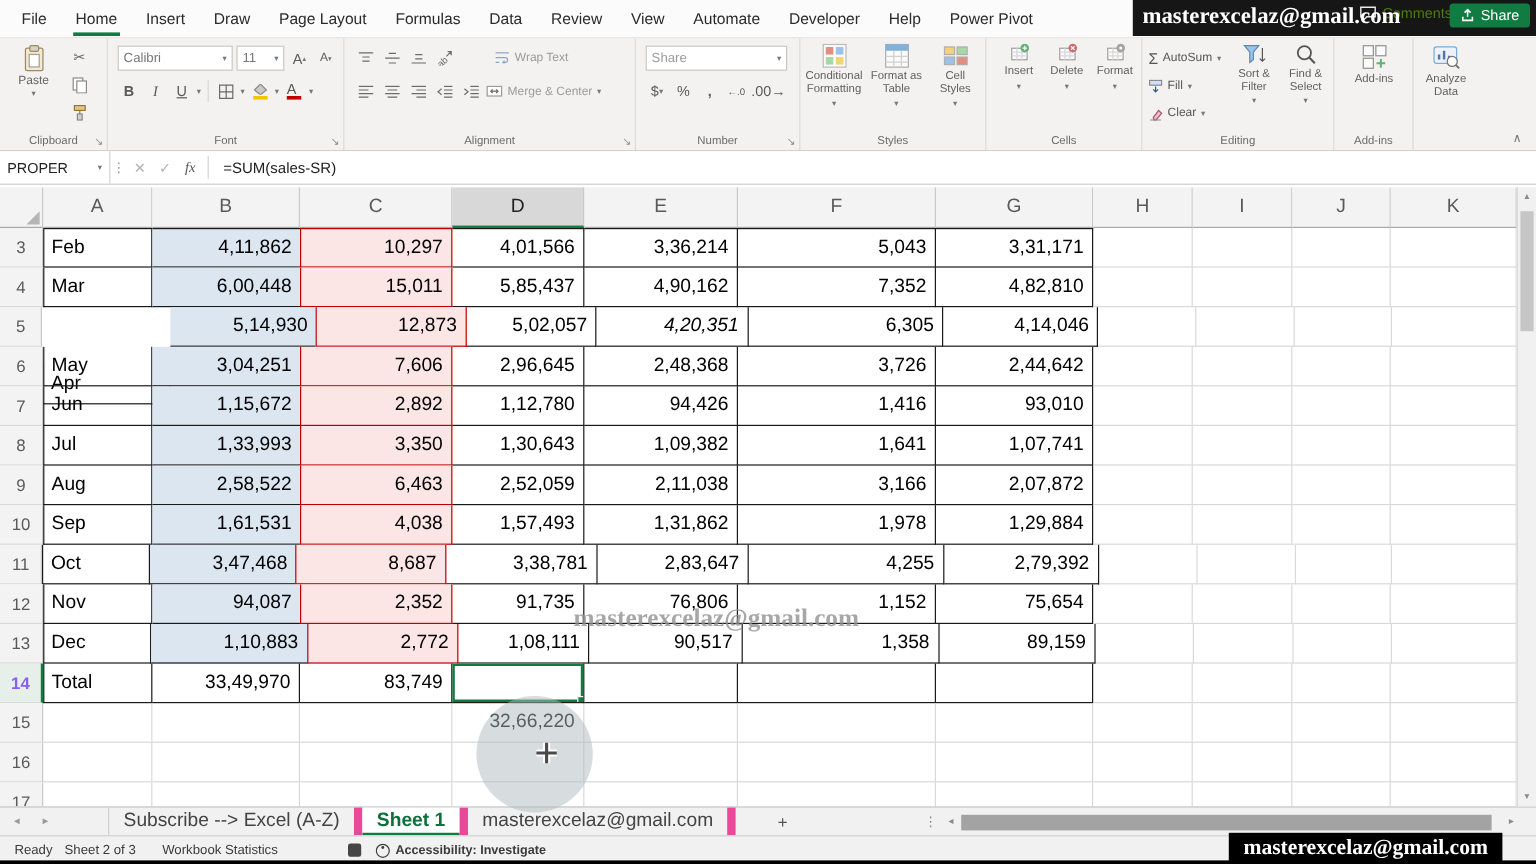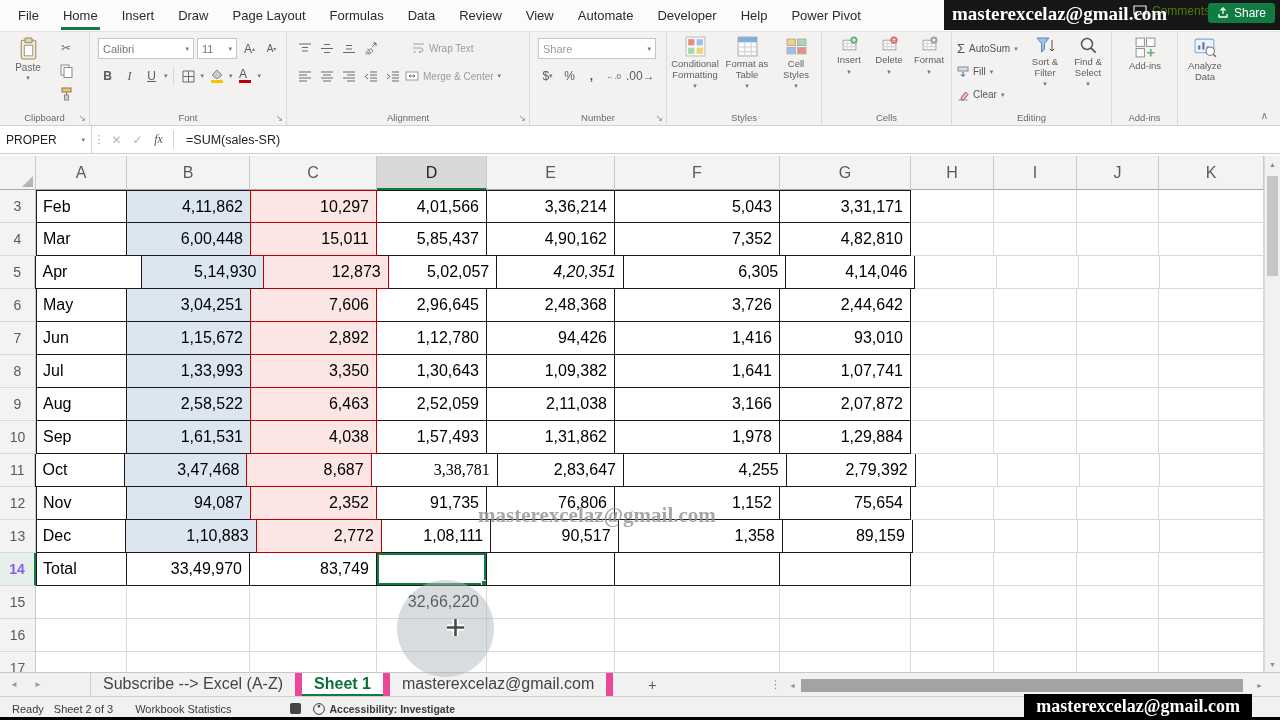--- a/index.html
+++ b/index.html
@@ -542,21 +542,21 @@
           <div class="cell tbl" style="width: 128px;">4,90,162</div>
           <div class="cell tbl" style="width: 165px;">7,352</div>
           <div class="cell tbl" style="width: 131px;">4,82,810</div>
           <div class="cell" style="width: 83px;"></div>
           <div class="cell" style="width: 83px;"></div>
           <div class="cell" style="width: 82px;"></div>
           <div class="cell" style="width: 105px;"></div>
         </div>
         <div class="grow">
           <div class="row-h">5</div>
-          <div class="cell tbl tbl-left txt" style="width: 108px;">Apr</div>
+          <div class="cell tbl tbl-left txt" style="width: 108px; margin-top: 48px;">Apr</div>
           <div class="cell tbl fill-b no-right" style="width: 123px;">5,14,930</div>
           <div class="cell tbl fill-c" style="width: 127px;">12,873</div>
           <div class="cell tbl" style="width: 110px;">5,02,057</div>
           <div class="cell tbl" style="width: 128px; font-style: italic;">4,20,351</div>
           <div class="cell tbl" style="width: 165px;">6,305</div>
           <div class="cell tbl" style="width: 131px;">4,14,046</div>
           <div class="cell" style="width: 83px;"></div>
           <div class="cell" style="width: 83px;"></div>
           <div class="cell" style="width: 82px;"></div>
           <div class="cell" style="width: 105px;"></div>
@@ -629,21 +629,21 @@
           <div class="cell" style="width: 83px;"></div>
           <div class="cell" style="width: 83px;"></div>
           <div class="cell" style="width: 82px;"></div>
           <div class="cell" style="width: 105px;"></div>
         </div>
         <div class="grow">
           <div class="row-h">11</div>
           <div class="cell tbl tbl-left txt" style="width: 91px;">Oct</div>
           <div class="cell tbl fill-b no-right" style="width: 123px;">3,47,468</div>
           <div class="cell tbl fill-c" style="width: 127px;">8,687</div>
-          <div class="cell tbl" style="width: 128px; font-family: Liberation Serif, serif;">3,38,781</div>
+          <div class="cell tbl" style="width: 128px;">3,38,781</div>
           <div class="cell tbl" style="width: 128px;">2,83,647</div>
           <div class="cell tbl" style="width: 165px;">4,255</div>
           <div class="cell tbl" style="width: 131px;">2,79,392</div>
           <div class="cell" style="width: 83px;"></div>
           <div class="cell" style="width: 83px;"></div>
           <div class="cell" style="width: 82px;"></div>
           <div class="cell" style="width: 105px;"></div>
         </div>
         <div class="grow">
           <div class="row-h">12</div>

